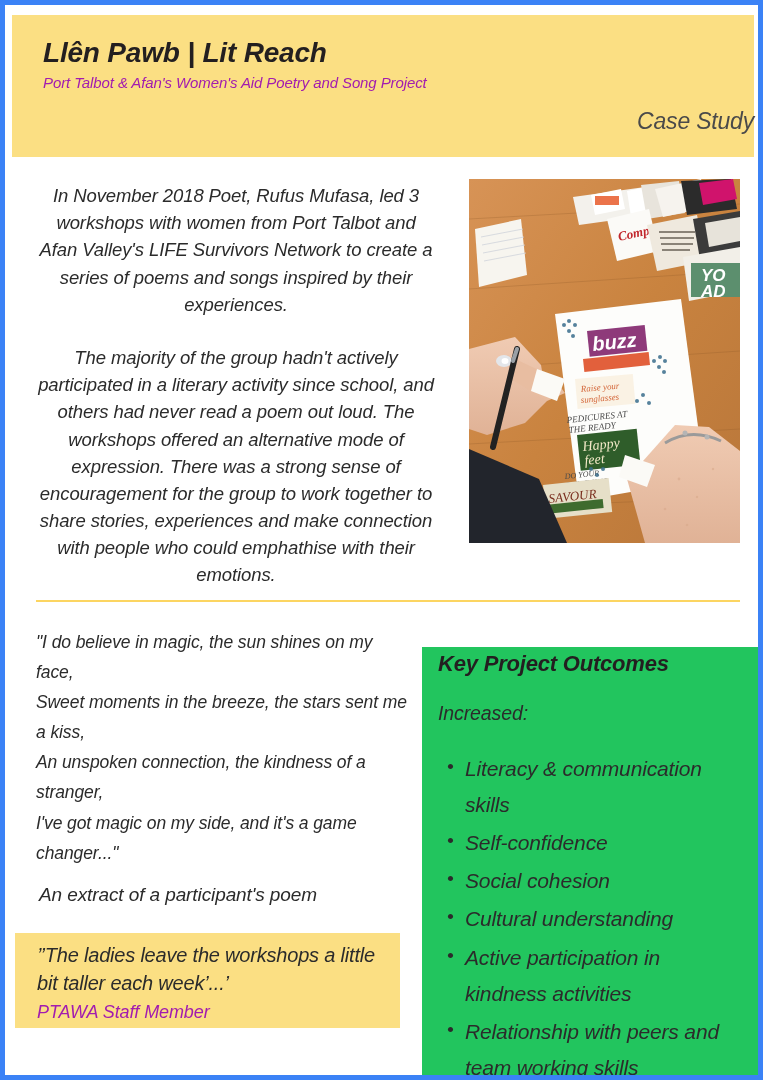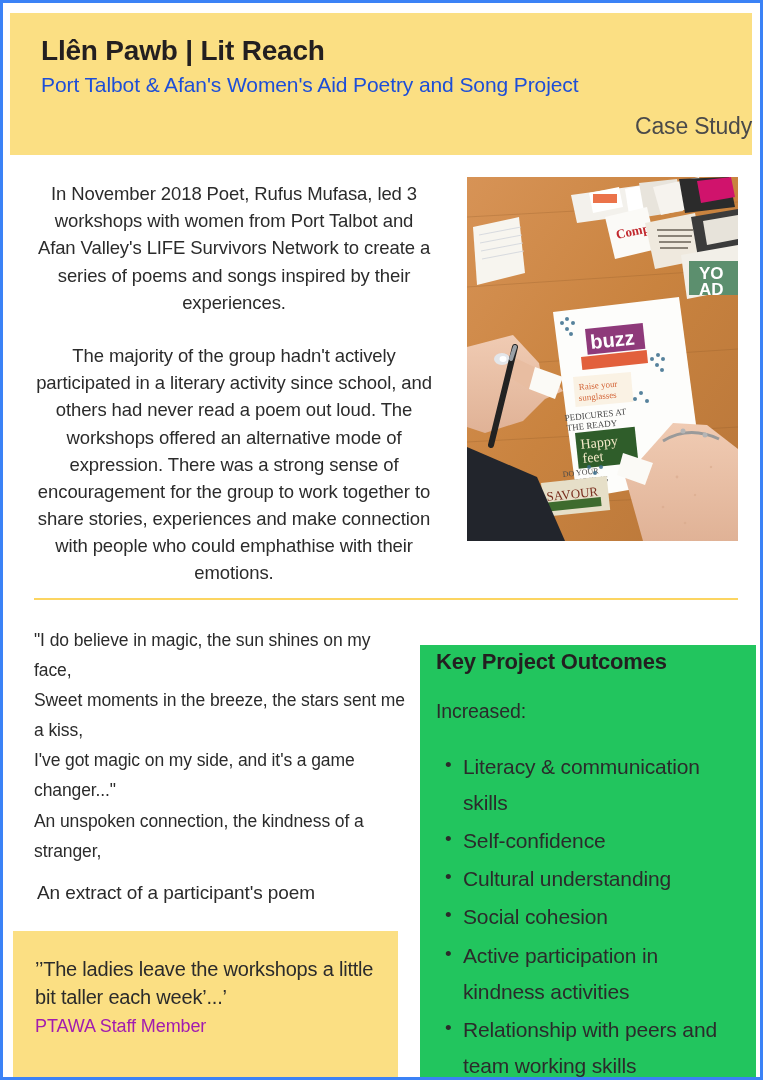--- a/index.html
+++ b/index.html
@@ -9,22 +9,23 @@
     height: 1080px;
     background: #ffffff;
     font-family: "Liberation Sans", sans-serif;
   }
 
   .page {
     position: relative;
     width: 763px;
     height: 1080px;
     background: #ffffff;
-    border: 3px solid #3b82f6;
+    border: 5px solid #3b82f6;
     overflow: hidden;
+    font-style: italic;
   }
 
   
   .header-band {
     position: absolute;
     left: 7px;
     top: 10px;
     width: 742px;
     height: 142px;
     background: #fbdf83;
@@ -33,22 +34,22 @@
 
   .header-title {
     font-size: 28px;
     font-weight: bold;
     color: #231f20;
     letter-spacing: -0.2px;
     line-height: 1.15;
   }
 
   .header-subtitle {
-    font-size: 21px;
-    color: #1d4ed8;
+    font-size: 15px;
+    color: #a21caf;
     margin-top: 5px;
     line-height: 1.2;
     letter-spacing: -0.1px;
   }
 
   .header-kicker {
     font-size: 23px;
     color: #4a4a4a;
     margin-top: 17px;
     line-height: 1.1;
@@ -115,23 +116,23 @@
     color: #2b2b2b;
     letter-spacing: -0.1px;
   }
 
   
   .staff-quote-box {
     position: absolute;
     left: 10px;
     top: 928px;
     width: 385px;
-    height: 148px;
+    height: 95px;
     background: #fbdf83;
-    padding: 24px 20px 0 22px;
+    padding: 8px 20px 0 22px;
   }
   .staff-quote-text {
     font-size: 20px;
     line-height: 1.42;
     color: #2b2b2b;
     letter-spacing: -0.2px;
   }
   .staff-quote-author {
     margin-top: 4px;
     font-size: 18px;
@@ -324,36 +325,36 @@
 
       <path d="M0 270 L70 300 L98 364 L0 364 Z" fill="#22252c"></path>
     </svg>
   </div>
 
   <div class="divider"></div>
 
   <div class="poem-block">
     <div class="poem-line">"I do believe in magic, the sun shines on my face,</div>
     <div class="poem-line">Sweet moments in the breeze, the stars sent me a kiss,</div>
+    <div class="poem-line">An unspoken connection, the kindness of a stranger,</div>
     <div class="poem-line">I've got magic on my side, and it's a game changer..."</div>
-    <div class="poem-line">An unspoken connection, the kindness of a stranger,</div>
     <div class="poem-credit">An extract of a participant's poem</div>
   </div>
 
   <div class="staff-quote-box">
     <div class="staff-quote-text">’’The ladies leave the workshops a little bit taller each week’...’</div>
     <div class="staff-quote-author">PTAWA Staff Member</div>
   </div>
 
   <div class="outcomes-box">
     <div class="outcomes-title">Key Project Outcomes</div>
     <div class="outcomes-intro">Increased:</div>
     <ul class="outcomes-list">
       <li>Literacy &amp; communication skills</li>
       <li>Self-confidence</li>
+      <li>Social cohesion</li>
       <li>Cultural understanding</li>
-      <li>Social cohesion</li>
       <li>Active participation in kindness activities</li>
       <li>Relationship with peers and team working skills</li>
     </ul>
   </div>
 
 </div>
 
 </body></html>

